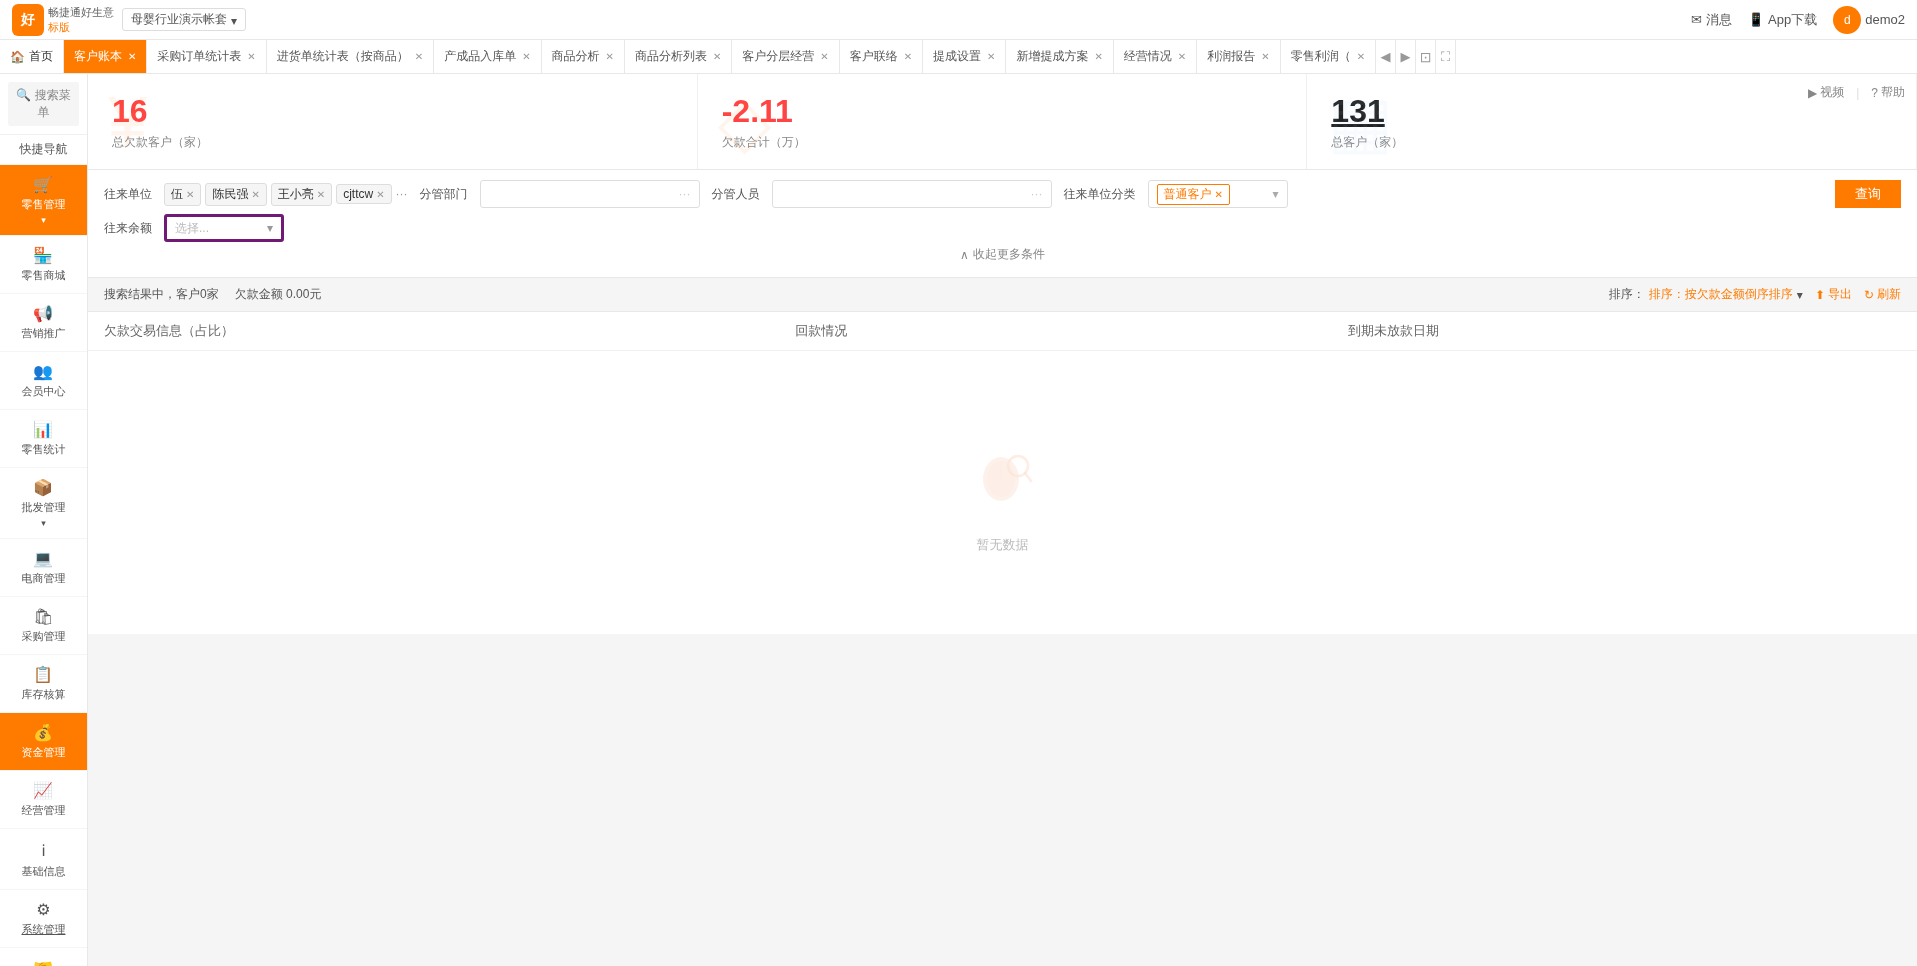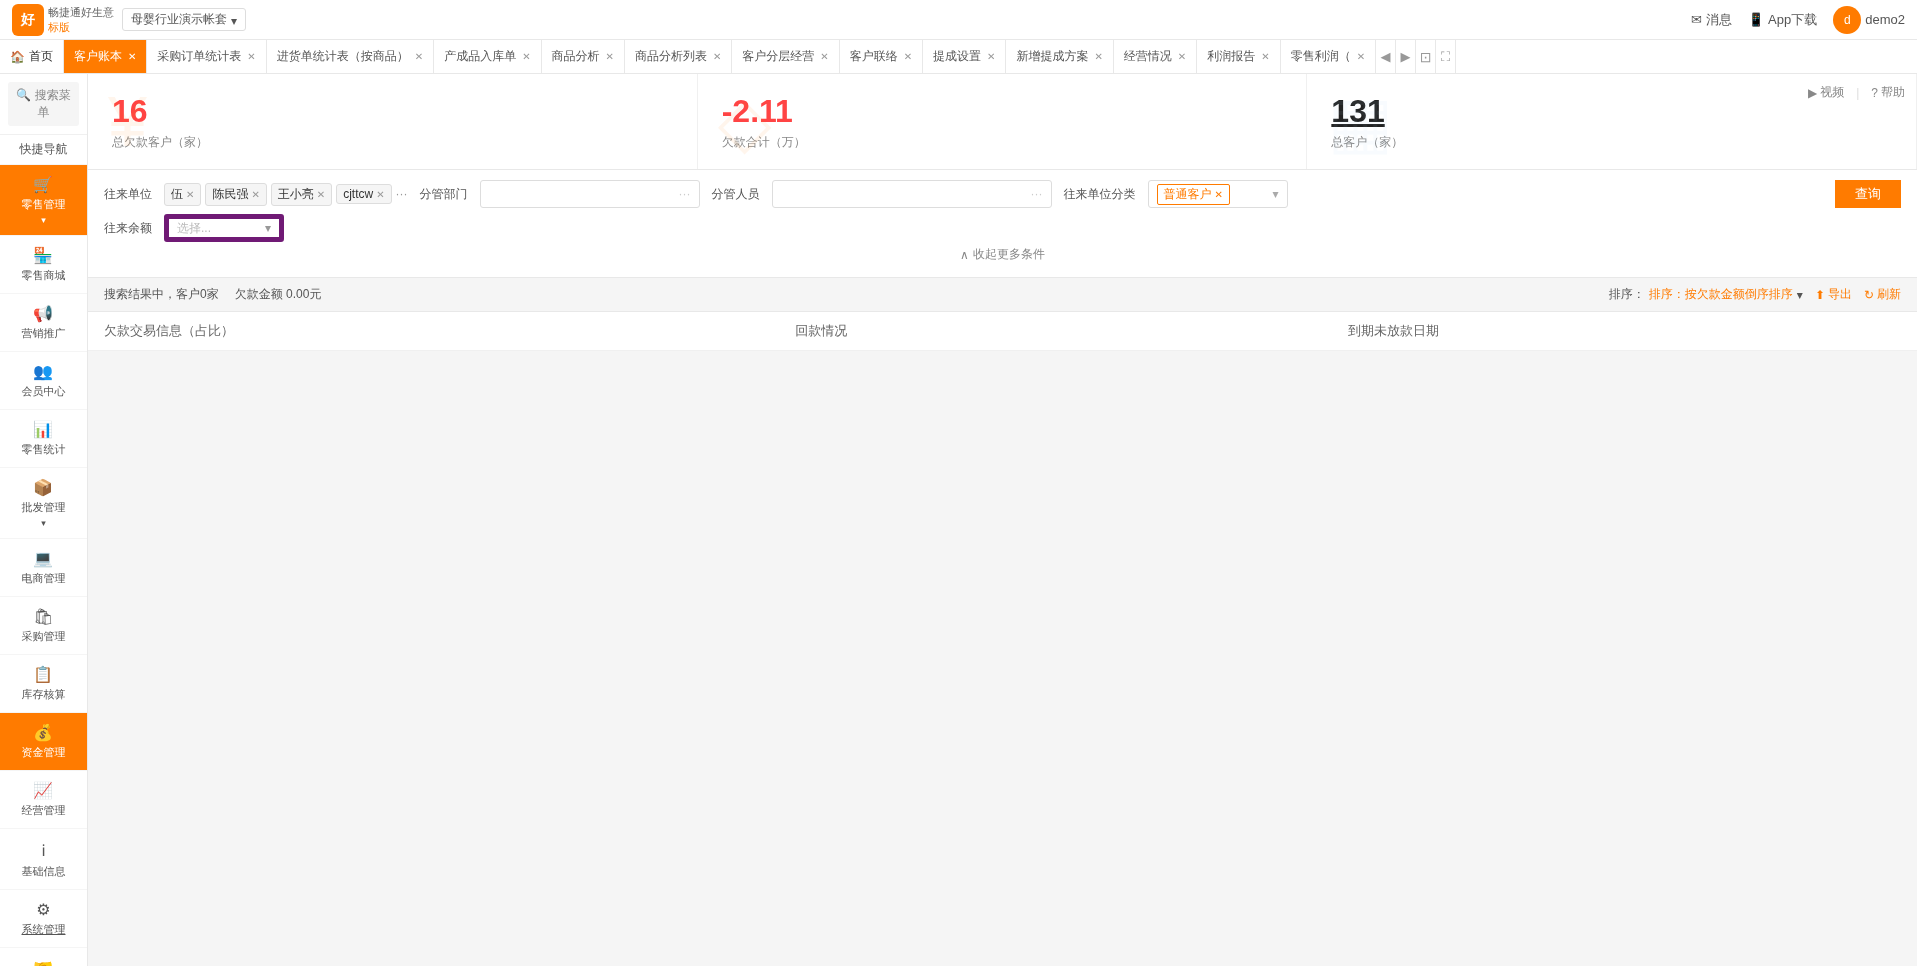--- a/index.html
+++ b/index.html
@@ -69,21 +69,21 @@
     .filter-tag { display: flex; align-items: center; gap: 3px; padding: 2px 6px; background: #f5f5f5; border: 1px solid #ddd; border-radius: 3px; font-size: 12px; color: #333; }
     .filter-tag .tag-close { color: #999; cursor: pointer; font-size: 10px; }
     .filter-more { color: #999; cursor: pointer; font-size: 12px; }
     .filter-input { display: flex; align-items: center; min-width: 280px; height: 28px; border: 1px solid #ddd; border-radius: 3px; padding: 0 8px; background: #fff; cursor: pointer; font-size: 12px; color: #555; justify-content: space-between; }
     .filter-tag-select { display: flex; align-items: center; min-width: 140px; height: 28px; border: 1px solid #ddd; border-radius: 3px; padding: 0 8px; background: #fff; cursor: pointer; font-size: 12px; color: #333; justify-content: space-between; }
     .query-btn { padding: 5px 20px; background: #ff7b00; color: #fff; border: none; border-radius: 0; cursor: pointer; font-size: 13px; margin-left: auto; }
     .collapse-btn { display: flex; align-items: center; justify-content: center; gap: 4px; font-size: 12px; color: #888; cursor: pointer; padding: 4px 0; }
 
     
     .filter-row2 { display: flex; align-items: center; gap: 12px; }
-    .filter-amount-select { display: flex; align-items: center; min-width: 120px; height: 28px; border: 5px solid #701a75; border-radius: 3px; padding: 0 8px; background: #fff; cursor: pointer; font-size: 12px; color: #999; justify-content: space-between; }
+    .filter-amount-select { display: flex; align-items: center; min-width: 120px; height: 28px; border: 3px solid #701a75; border-radius: 3px; padding: 0 8px; background: #fff; cursor: pointer; font-size: 12px; color: #999; justify-content: space-between; }
 
     
     .table-toolbar { display: flex; align-items: center; justify-content: space-between; padding: 8px 16px; background: #f5f5f5; border-bottom: 1px solid #e8e8e8; }
     .table-toolbar-left { display: flex; align-items: center; gap: 16px; font-size: 12px; color: #555; }
     .table-toolbar-right { display: flex; align-items: center; gap: 12px; font-size: 12px; color: #555; }
     .sort-select { display: flex; align-items: center; gap: 4px; cursor: pointer; color: #555; }
     .toolbar-action { display: flex; align-items: center; gap: 3px; cursor: pointer; color: #ff7b00; }
 
     
     .data-table { width: 100%; background: #fff; }
@@ -384,16 +384,29 @@
       </div>
     </div>
 
     <div class="data-table">
       <div class="table-header">
         <div class="col-debt">欠款交易信息（占比）</div>
         <div class="col-repay">回款情况</div>
         <div class="col-date">到期未放款日期</div>
       </div>
 
+      <div class="empty-state">
+        <div style="font-size:64px;opacity:0.3;margin-bottom:10px;">
+          
+          <svg width="80" height="80" viewBox="0 0 80 80" fill="none" xmlns="http://www.w3.org/2000/svg">
+            <ellipse cx="38" cy="48" rx="18" ry="22" fill="#f5a87c" opacity="0.5"></ellipse>
+            <ellipse cx="38" cy="48" rx="14" ry="18" fill="#f7c4a0" opacity="0.5"></ellipse>
+            <circle cx="55" cy="35" r="10" stroke="#f5a87c" stroke-width="2.5" fill="none" opacity="0.7"></circle>
+            <line x1="62" y1="42" x2="68" y2="50" stroke="#f5a87c" stroke-width="2.5" stroke-linecap="round" opacity="0.7"></line>
+            <line x1="38" y1="30" x2="38" y2="48" stroke="#f7c4a0" stroke-width="2" opacity="0.5"></line>
+          </svg>
+        </div>
+        <span>暂无数据</span>
+      </div>
     </div>
 
   </div>
 </div>
 
 </body></html>

